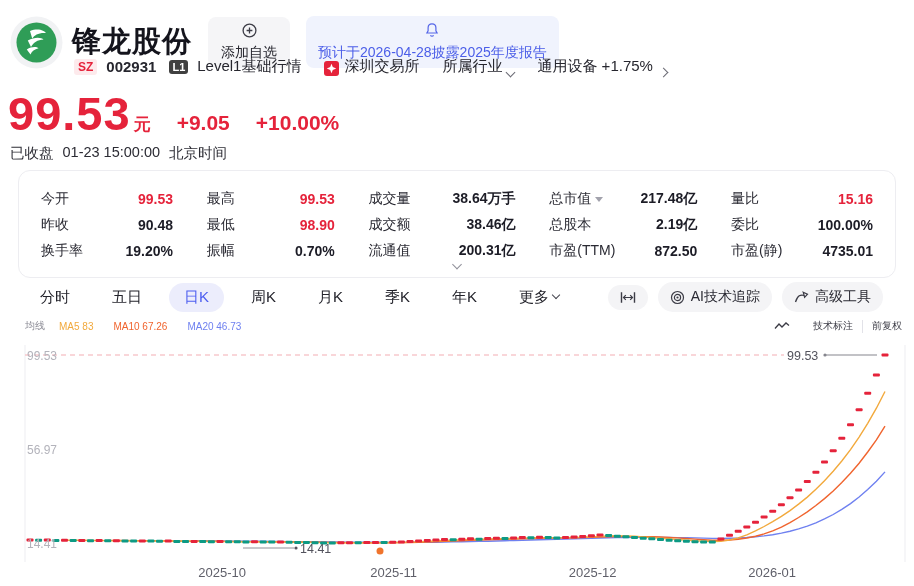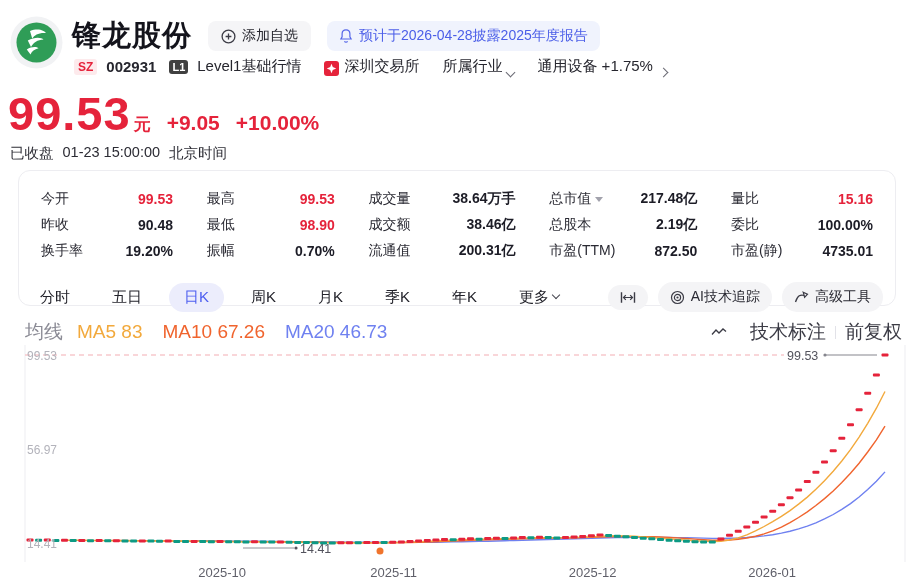--- a/index.html
+++ b/index.html
@@ -4,60 +4,60 @@
 <style>
   * { margin:0; padding:0; box-sizing:border-box; }
   html,body { background:#fff; }
   body { font-family:"Liberation Sans","DejaVu Sans",sans-serif; color:#1c1c26; }
   #app { position:relative; width:914px; height:586px; background:#fff; overflow:hidden; }
 
   
   .logo { position:absolute; left:10px; top:16px; width:53px; height:53px; }
   .row1 { position:absolute; left:72px; top:16px; display:flex; align-items:center; gap:16px; }
   .stock-title { font-size:29px; font-weight:700; letter-spacing:1px; color:#14141c; }
-  .pill { display:flex; align-items:center; gap:6px; border-radius:8px; font-size:14px; cursor:pointer; }
+  .pill { display:flex; align-items:center; gap:6px; border-radius:8px; font-size:14px; cursor:pointer;flex-direction:column; }
   .pill-gray { background:#f5f5f7; color:#26262e; padding:6px 13px; }
   .pill-blue { background:#f0f3fd; color:#4b5ee8; padding:6px 12px; }
   .row2 { position:absolute; left:74px; top:57px; display:flex; align-items:center; gap:9px; font-size:15px; color:#26262e; }
   .badge-sz { background:#fdeaec; color:#e5233b; font-size:12px; font-weight:700; padding:1px 4px; border-radius:3px; }
   .badge-l1 { background:#404040; color:#fff; font-size:11px; font-weight:700; padding:1px 3px; border-radius:3px; }
   .code { font-weight:600; margin-right:4px; }
   .row2 .grp { display:flex; align-items:flex-end; gap:5px; }
   .ml18 { margin-left:14px; }
   .chv { display:inline-block; width:7px; height:7px; border-right:1.6px solid #6a6a74; border-bottom:1.6px solid #6a6a74; transform:rotate(45deg); margin-top:-4px; }
   .chv-right { transform:rotate(-45deg); margin-top:0; margin-left:2px; }
 
   
   .price-row { position:absolute; left:8px; top:86px; display:flex; align-items:baseline; color:#e5233b; }
   .price-big { font-size:47px; font-weight:700; letter-spacing:1px; }
   .price-unit { font-size:17px; font-weight:700; margin-left:3px; }
-  .price-chg { font-size:21px; font-weight:700; margin-left:16px; }
+  .price-chg { font-size:21px; font-weight:700; margin-left:26px; }
   .status-row { position:absolute; left:10px; top:144px; font-size:14.5px; color:#2c2c34; display:flex; gap:9px; }
 
   
-  .stats-card { position:absolute; left:18px; top:170px; width:878px; height:136px; border:1px solid #ededf1; border-radius:12px; padding:15px 22px 0; }
+  .stats-card { position:absolute; left:18px; top:170px; width:878px; height:108px; border:1px solid #ededf1; border-radius:12px; padding:15px 22px 0; }
   .stats-grid { display:grid; grid-template-columns:132px 128px 147px 148px 142px; justify-content:space-between; }
   .stat-cell { display:flex; justify-content:space-between; align-items:center; height:26px; font-size:14px; }
   .stat-label { color:#2a2a33; display:flex; align-items:center; gap:4px; }
   .stat-value { font-weight:600; color:#1c1c26; }
   .stat-value.red { color:#e5233b; }
   .caret-down { width:0; height:0; border-left:4px solid transparent; border-right:4px solid transparent; border-top:5px solid #a2a2ac; }
   .collapse-chev { position:absolute; left:50%; bottom:3px; transform:translateX(-50%); cursor:pointer; padding:2px 8px; }
   .collapse-chev .chv { border-color:#8f8f99; }
 
   
   .tabs-row { position:absolute; left:25px; top:282px; right:31px; display:flex; align-items:center; }
   .tab { font-size:15px; color:#23232b; padding:5px 15px; margin-right:12px; border-radius:15px; cursor:pointer; display:flex; align-items:center; gap:4px; white-space:nowrap; }
   .tab.active { background:#ecedfc; color:#4d5ef0; }
   .tab .chv { border-color:#45454f; width:6px; height:6px; }
   .toolbar { margin-left:auto; display:flex; align-items:center; gap:10px; }
   .tool-pill { background:#f4f4f6; border-radius:15px; padding:6px 12px; font-size:14px; color:#2a2a33; display:flex; align-items:center; gap:6px; cursor:pointer; white-space:nowrap; }
 
   
-  .legend-row { position:absolute; left:25px; top:319px; right:12px; display:flex; align-items:center; font-size:19px; }
+  .legend-row { position:absolute; left:25px; top:319px; right:12px; display:flex; align-items:center; font-size:10px; }
   .legend-row .lg-label { color:#8b8b95; margin-right:14px; }
   .lg-item { margin-right:20px; }
   .legend-right { margin-left:auto; display:flex; align-items:center; gap:9px; color:#3b3b45; cursor:pointer; }
   .v-div { width:1px; height:13px; background:#e2e2e8; }
 
   
   #kchart { position:absolute; left:0; top:340px; }
 </style>
 </head>
 <body>

